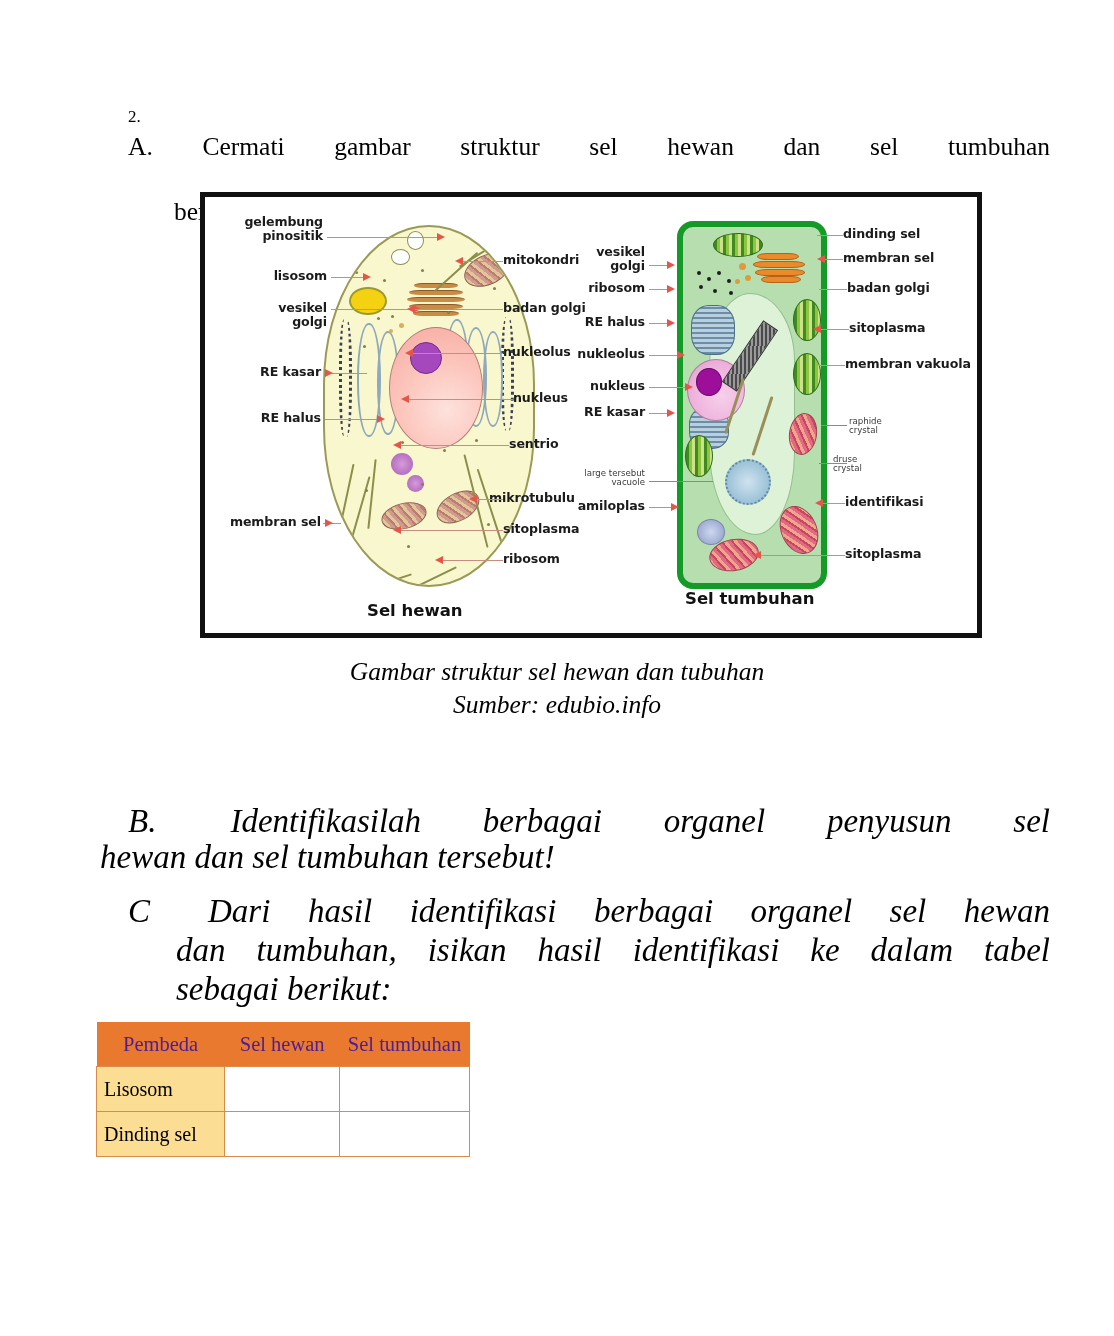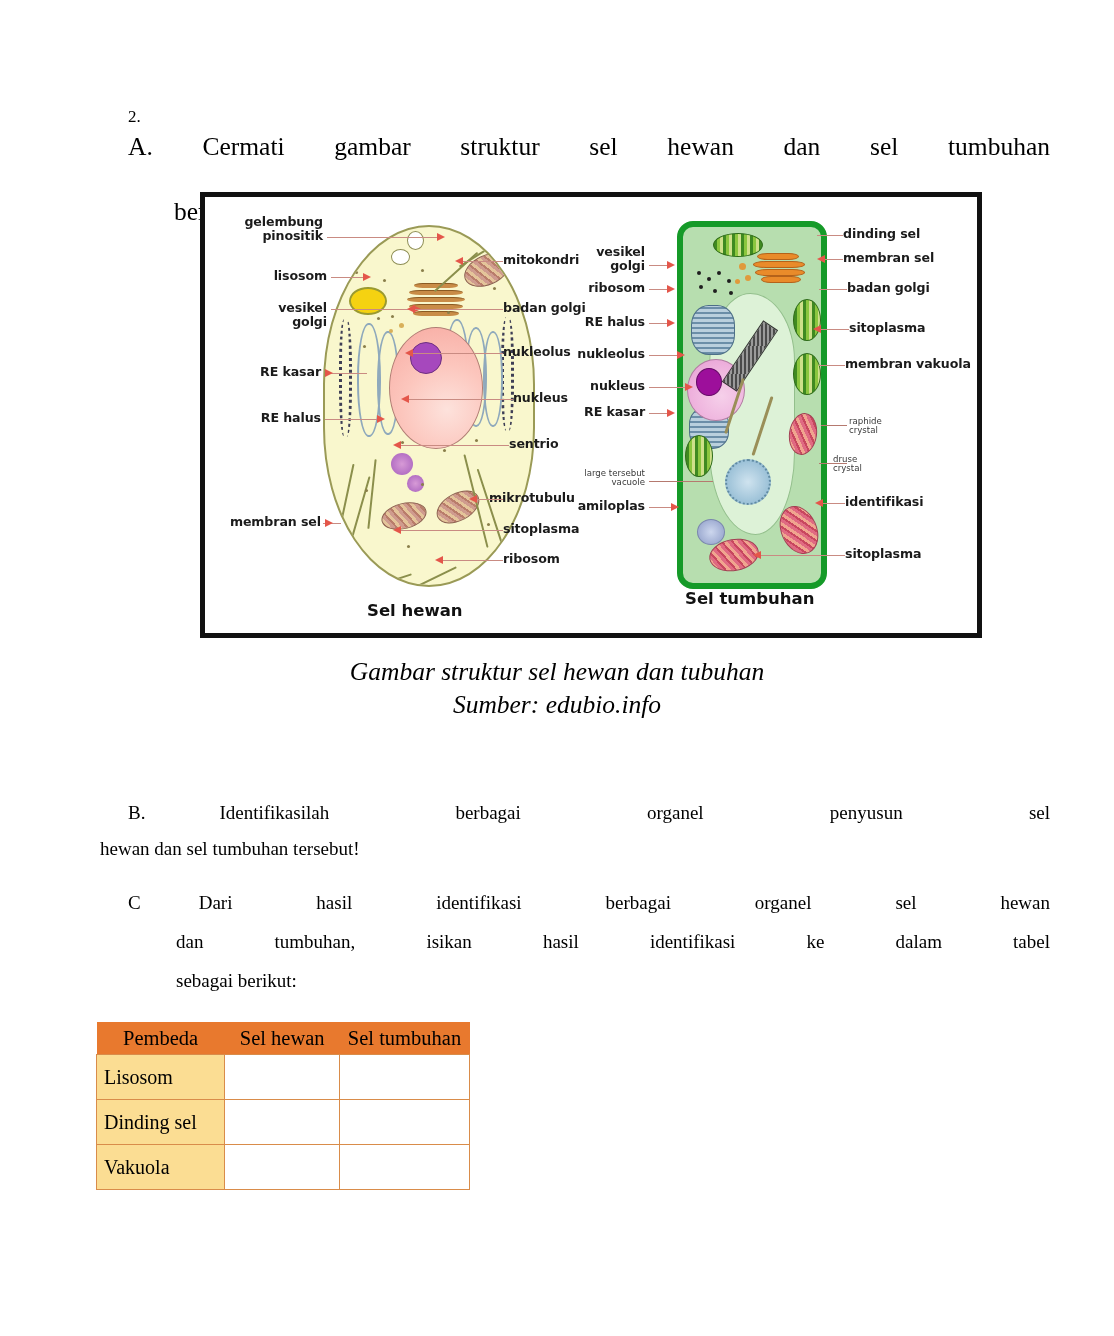--- a/index.html
+++ b/index.html
@@ -352,23 +352,24 @@
     left: 0; width: 1114px;
     text-align: center;
     font-style: italic;
     font-size: 25.5px;
     line-height: 1.32;
   }
 
   
   .para {
     position: absolute;
-    font-size: 19px;
+    font-size: 33px;
     line-height: 1.33;
     text-align: justify;
+    font-style: italic;
   }
   .para .j {
     display: block;
     text-align: justify;
   }
   .para .j::after { content: ""; display: inline-block; width: 100%; }
   .gap-b { display: inline-block; width: 74px; }
   .gap-c { display: inline-block; width: 58px; }
 
   
@@ -379,24 +380,24 @@
     width: 374px;
   }
   table.ident {
     border-collapse: collapse;
     width: 374px;
     font-size: 20px;
     font-family: "Liberation Serif", serif;
   }
   table.ident th {
     background: #e8792e;
-    color: #000000;
+    color: #4c1d95;
     font-weight: normal;
     font-size: 20.5px;
-    height: 32px;
+    height: 44px;
     padding: 0 6px;
     border: none;
     text-align: center;
     white-space: nowrap;
   }
   table.ident th.c1 { width: 134px; }
   table.ident th.c2 { width: 118px; }
   table.ident th.c3 { width: 122px; }
   table.ident td {
     height: 44px;
@@ -679,20 +680,15 @@
       <tr>
         <td class="rowhead">Lisosom</td>
         <td></td>
         <td></td>
       </tr>
       <tr>
         <td class="rowhead">Dinding sel</td>
         <td></td>
         <td></td>
       </tr>
-      <tr>
-        <td class="rowhead">Vakuola</td>
-        <td></td>
-        <td></td>
-      </tr>
     </tbody>
   </table>
 </div>
 
 </body></html>

